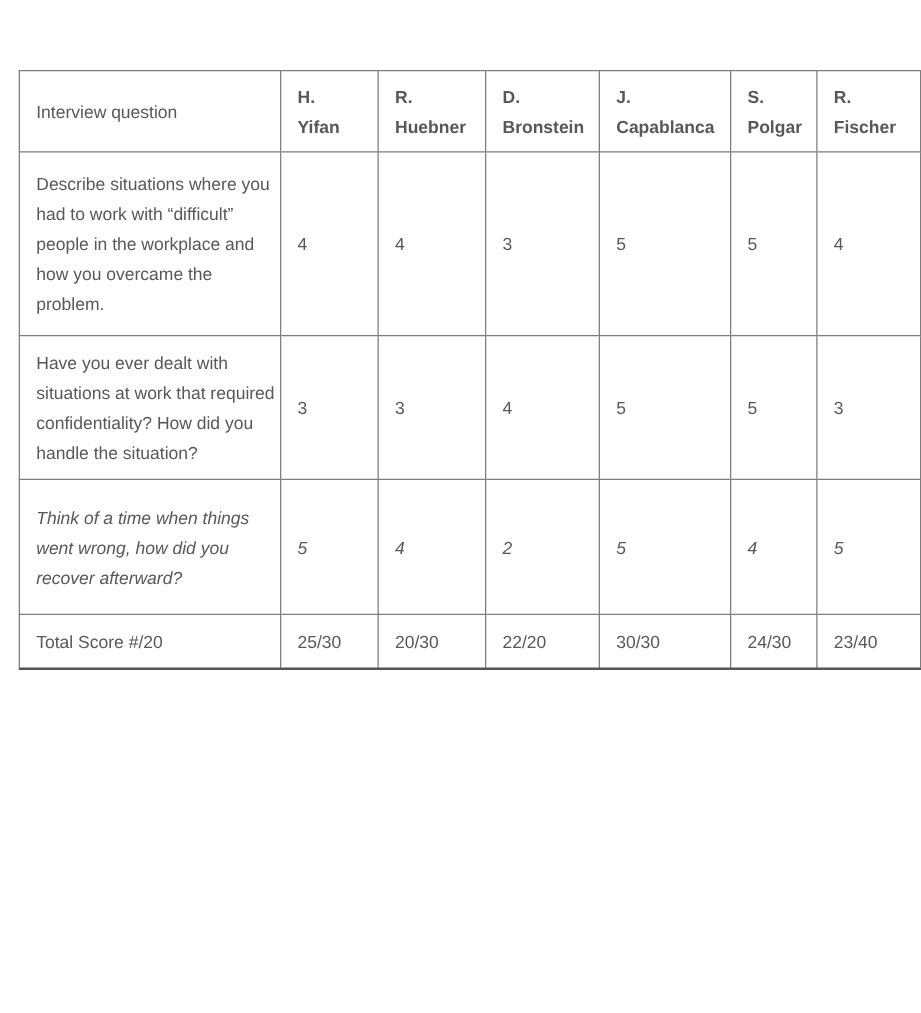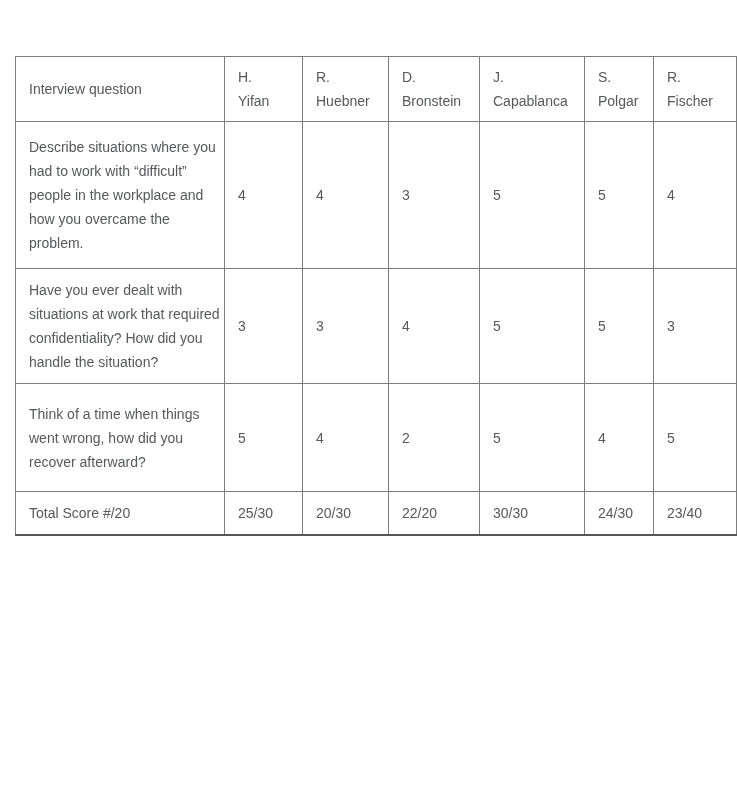--- a/index.html
+++ b/index.html
@@ -38,28 +38,29 @@
     padding: 8px 0 8px 13px;
   }
   th.q-head {
     font-weight: bold;
     color: #2f2f31;
     font-size: 14.5px;
   }
   .cand-name {
     width: min-content;
     color: #57585a;
+    font-weight: bold;
   }
   tr.r-header { height: 65px; }
   tr.r-q1 { height: 147px; }
   tr.r-q2 { height: 116px; }
   tr.r-q3 { height: 114px; }
   tr.r-q4 { height: 115px; }
   tr.r-q5 { height: 95px; }
-  tr.r-q6 { height: 108px; }
+  tr.r-q6 { height: 108px; font-style: italic; }
   tr.r-total { height: 43px; }
 </style>
 </head>
 <body>
 
 <div class="page">
   <table class="score-table">
     <colgroup>
       <col style="width:209px">
       <col style="width:78px">

